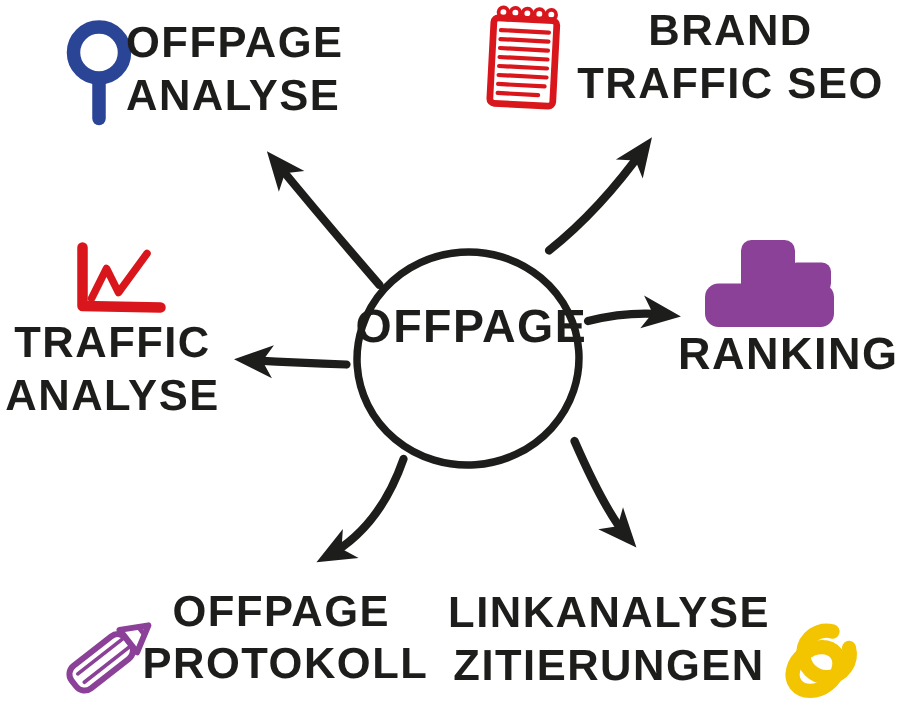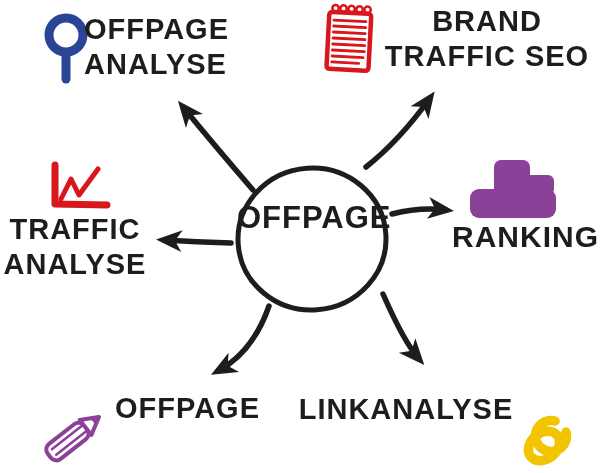--- a/index.html
+++ b/index.html
@@ -110,24 +110,26 @@
     <g transform="rotate(-38 39 37)" fill="none" stroke-linecap="round" stroke-linejoin="round" stroke="#8c4199">
       <rect x="6" y="28" width="46" height="19" rx="7" fill="#ffffff" stroke-width="4"></rect>
       <path d="M12,34 L51,34" stroke-width="2.5"></path>
       <path d="M12,41 L51,41" stroke-width="2.5"></path>
       <path d="M52,28 L69,37.5 L52,47 Z" fill="#ffffff" stroke-width="4"></path>
       <path d="M63,34.5 L69,37.5 L63,40.5 Z" stroke-width="3"></path>
     </g>
   </svg>
   <div class="label bl">
     <span>OFFPAGE</span>
+    <span class="l2">PROTOKOLL</span>
   </div>
 
   <div class="label br">
     <span>LINKANALYSE</span>
+    <span class="l2">ZITIERUNGEN</span>
   </div>
   <svg width="78" height="80" viewBox="0 0 78 80" style="left:518px;top:390px">
     <g fill="none" stroke-width="9.5" stroke-linecap="round" stroke="#f2c500">
       <ellipse cx="26" cy="56" rx="17" ry="13" transform="rotate(-38 26 56)"></ellipse>
       <path d="M37,31 A15.5,15.5 0 1 0 48,42"></path>
     </g>
   </svg>
 
 </div>
 

